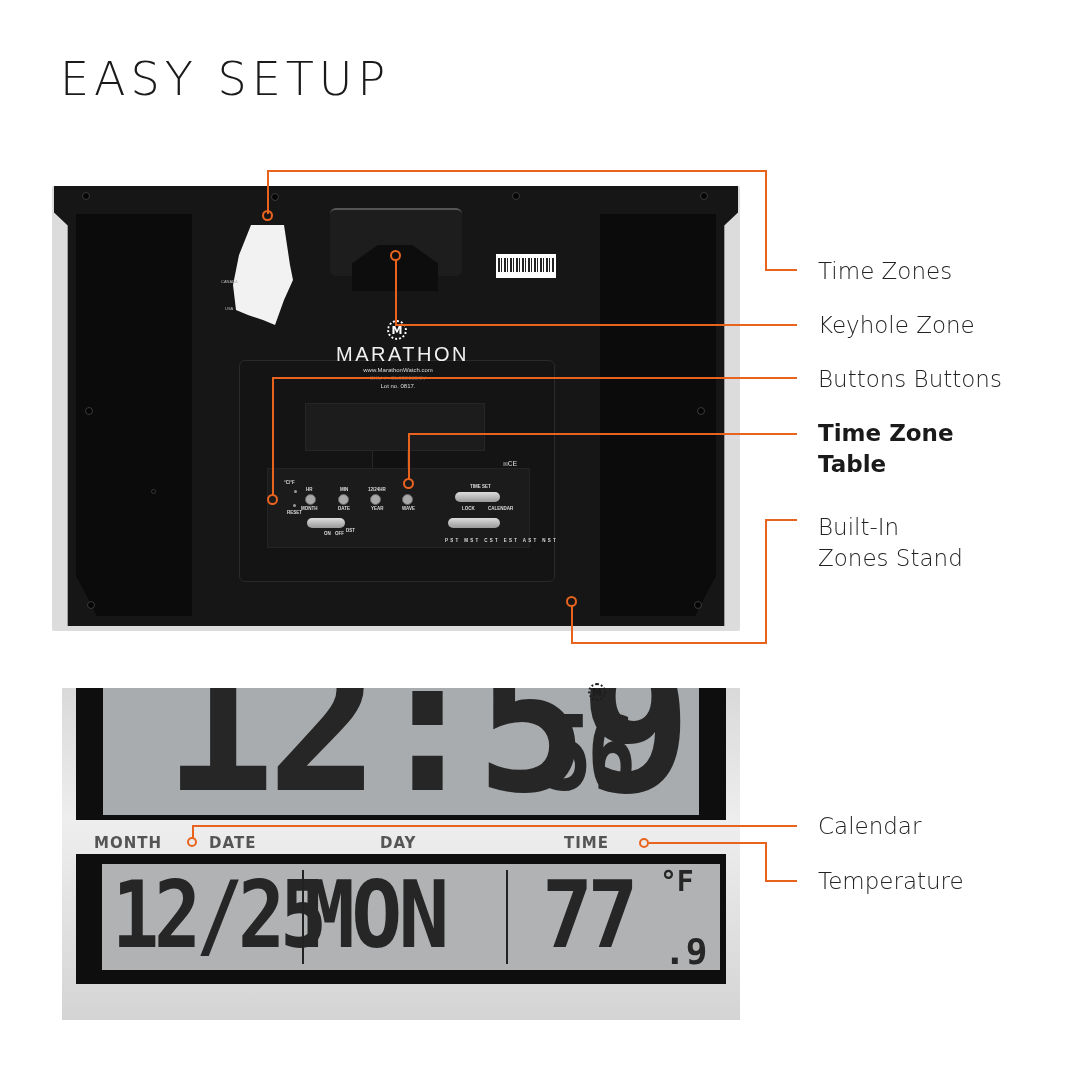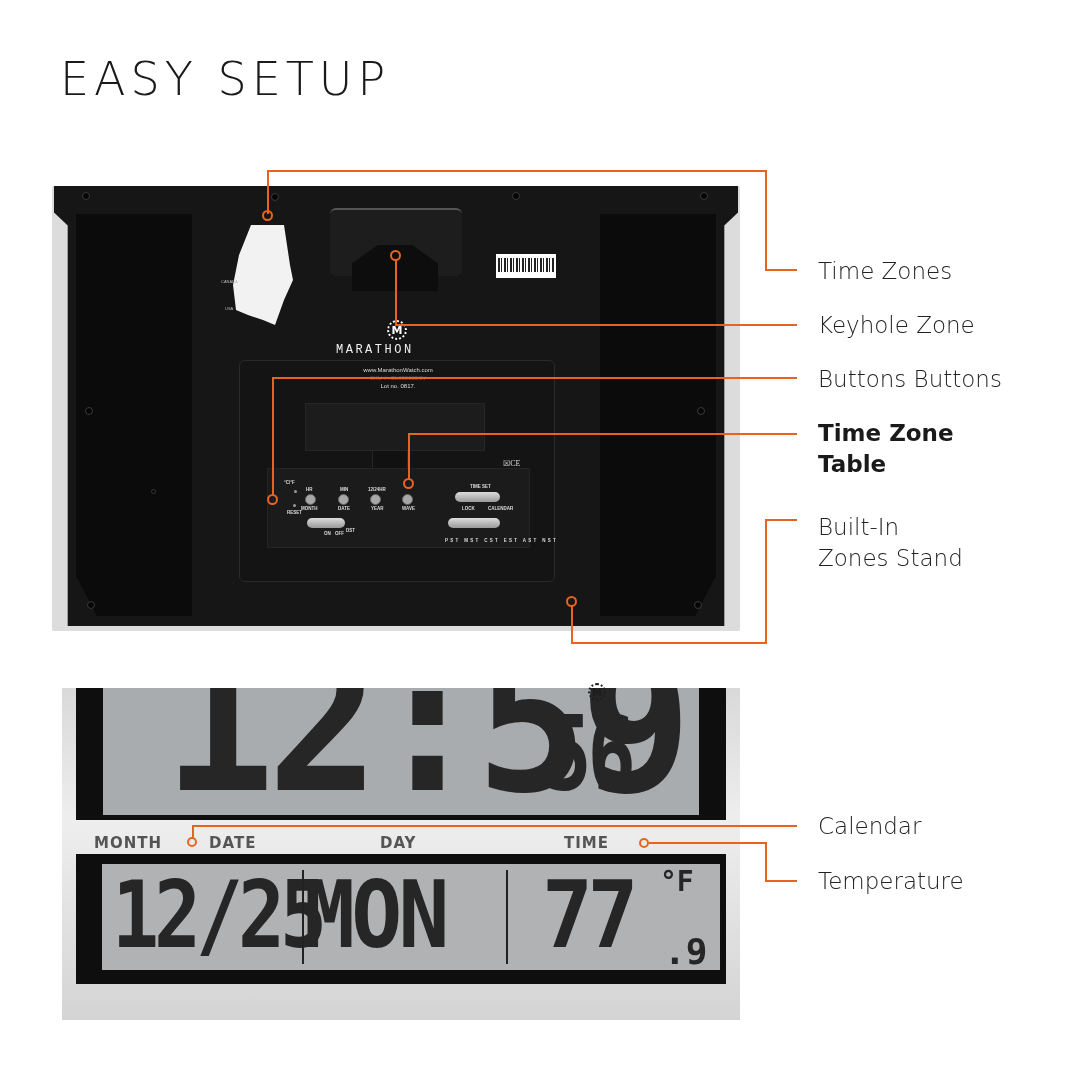--- a/index.html
+++ b/index.html
@@ -24,23 +24,23 @@
               clip-path: polygon(30% 0, 70% 0, 100% 40%, 100% 100%, 0 100%, 0 40%); }
   .screw { position: absolute; width: 8px; height: 8px; border-radius: 50%; background: #050505; border: 1px solid #3a3a3a; }
 
   .map { position: absolute; left: 233px; top: 225px; width: 60px; height: 100px; background: #f2f2f2;
          clip-path: polygon(30% 0, 85% 0, 95% 40%, 100% 55%, 85% 75%, 70% 100%, 50% 95%, 25% 90%, 5% 85%, 0 60%, 10% 30%); }
   .map-label { position: absolute; color: #bbb; font-size: 4px; font-family: "Liberation Sans", sans-serif; }
   .barcode { position: absolute; left: 496px; top: 254px; width: 60px; height: 24px; background: #fff;
              background-image: repeating-linear-gradient(90deg, #222 0 2px, #fff 2px 3px, #222 3px 4px, #fff 4px 6px); background-size: 100% 70%; background-repeat: no-repeat; background-position: 0 2px; border: 2px solid #fff; }
 
   .logo-m { position: absolute; left: 387px; top: 320px; width: 20px; height: 20px; border-radius: 50%; border: 2px dotted #fff; color: #fff; font-size: 11px; font-weight: bold; display: flex; align-items: center; justify-content: center; }
-  .brand { position: absolute; left: 336px; top: 343px; width: 124px; text-align: left; color: #f0f0f0; font-size: 12px; letter-spacing: 2.5px; font-family: Liberation Mono, monospace; }
+  .brand { position: absolute; left: 336px; top: 343px; width: 124px; text-align: right; color: #f0f0f0; font-size: 20px; letter-spacing: 2.5px; font-family: Liberation Sans, sans-serif; }
   .brand-meta { position: absolute; left: 330px; top: 366px; width: 136px; text-align: center; color: #ddd; font-size: 6px; line-height: 8px; font-family: "Liberation Sans", sans-serif; }
-  .ce { position: absolute; left: 503px; top: 459px; color: #ddd; font-size: 8px; font-family: Liberation Serif, serif; }
+  .ce { position: absolute; left: 503px; top: 459px; color: #ddd; font-size: 8px; font-family: Liberation Mono, monospace; }
 
   .pbtn { position: absolute; width: 11px; height: 11px; border-radius: 50%; background: #a8a8a8; border: 1px solid #666; }
   .plabel { position: absolute; color: #ddd; font-size: 4.5px; font-weight: bold; font-family: "Liberation Sans", sans-serif; text-align: center; white-space: nowrap; }
   .slider { position: absolute; height: 10px; border-radius: 5px; background: linear-gradient(#ddd, #999); }
   .pinhole { position: absolute; width: 3px; height: 3px; border-radius: 50%; background: #999; }
 
   
   .line { position: absolute; background: #e8641e; }
   .dot { position: absolute; width: 11px; height: 11px; border-radius: 50%; border: 2.5px solid #e8641e; background: transparent; }
   .callout-label { position: absolute; left: 818px; font-size: 23px; color: #222; font-weight: 300; line-height: 31px; font-family: "DejaVu Sans", sans-serif; }

